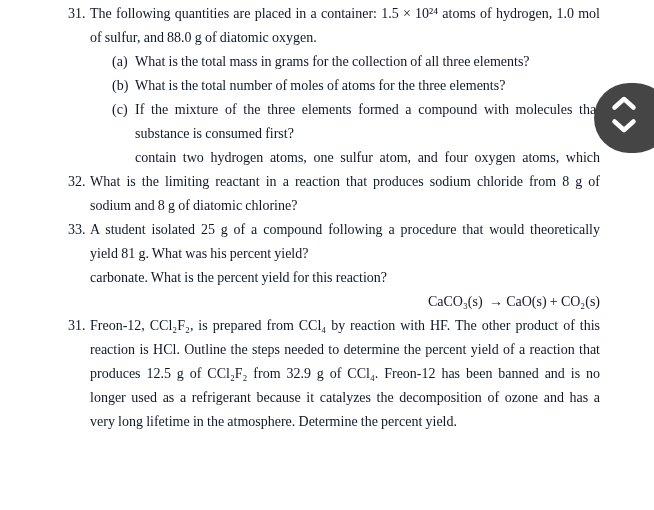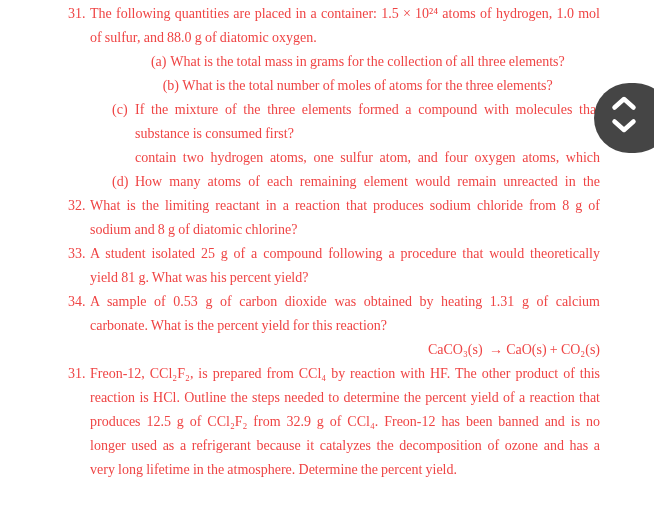--- a/index.html
+++ b/index.html
@@ -8,30 +8,30 @@
     background: #ffffff;
     overflow: hidden;
     position: relative;
     font-family: "Liberation Serif", "DejaVu Serif", serif;
   }
   .doc {
     position: absolute; top: 0; left: 0;
     width: 654px; height: 510px;
     box-sizing: border-box;
     padding: 2px 54px 0 68px;
-    color: #ef4444;
+    color: #0f172a;
     font-size: 14px;
     line-height: 24px;
     word-spacing: -0.3px;
   }
   .ln { height: 24px; overflow: hidden; }
   .j { text-align: justify; text-align-last: justify; }
   .num { display: inline-block; width: 22px; }
   .cont { padding-left: 22px; }
-  .sub { padding-left: 44px; text-align: center; }
+  .sub { padding-left: 44px; }
   .slabel { display: inline-block; width: 23px; }
   .scont { padding-left: 67px; }
   .eq { text-align: right; padding-left: 70px; white-space: pre; }
   .fab {
     position: absolute; top: 83px; left: 594px;
     width: 76px; height: 70px;
     border-radius: 35px;
     background: #454545;
     box-sizing: border-box;
     padding: 12px 0 0 17px;
@@ -51,35 +51,33 @@
     <div class="ln cont">of sulfur, and 88.0 g of diatomic oxygen.</div>
 
     <div class="ln sub"><span class="slabel">(a)</span><span>What is the total mass in grams for the collection of all three elements?</span></div>
 
     <div class="ln sub"><span class="slabel">(b)</span><span>What is the total number of moles of atoms for the three elements?</span></div>
 
     <div class="ln j sub"><span class="slabel">(c)</span><span>If the mixture of the three elements formed a compound with molecules that</span></div>
     <div class="ln scont">substance is consumed first?</div>
     <div class="ln j scont">contain two hydrogen atoms, one sulfur atom, and four oxygen atoms, which</div>
 
-    <div class="ln j sub"><span class="slabel">(d)</span><span>How many atoms of each remaining element would remain unreacted in the</span></div>
   </div>
 
   <div>
     <div class="ln j"><span class="num">32.</span><span>What is the limiting reactant in a reaction that produces sodium chloride from 8 g of</span></div>
     <div class="ln cont">sodium and 8 g of diatomic chlorine?</div>
   </div>
 
   <div>
     <div class="ln j"><span class="num">33.</span><span>A student isolated 25 g of a compound following a procedure that would theoretically</span></div>
     <div class="ln cont">yield 81 g. What was his percent yield?</div>
   </div>
 
   <div>
-    <div class="ln j"><span class="num">34.</span><span>A sample of 0.53 g of carbon dioxide was obtained by heating 1.31 g of calcium</span></div>
     <div class="ln cont">carbonate. What is the percent yield for this reaction?</div>
     <div class="ln eq">CaCO₃(s)  → CaO(s) + CO₂(s)</div>
   </div>
 
   <div>
     <div class="ln j"><span class="num">31.</span><span>Freon-12, CCl₂F₂, is prepared from CCl₄ by reaction with HF. The other product of this</span></div>
     <div class="ln j cont">reaction is HCl. Outline the steps needed to determine the percent yield of a reaction that</div>
     <div class="ln j cont">produces 12.5 g of CCl₂F₂ from 32.9 g of CCl₄. Freon-12 has been banned and is no</div>
     <div class="ln j cont">longer used as a refrigerant because it catalyzes the decomposition of ozone and has a</div>
     <div class="ln cont">very long lifetime in the atmosphere. Determine the percent yield.</div>

